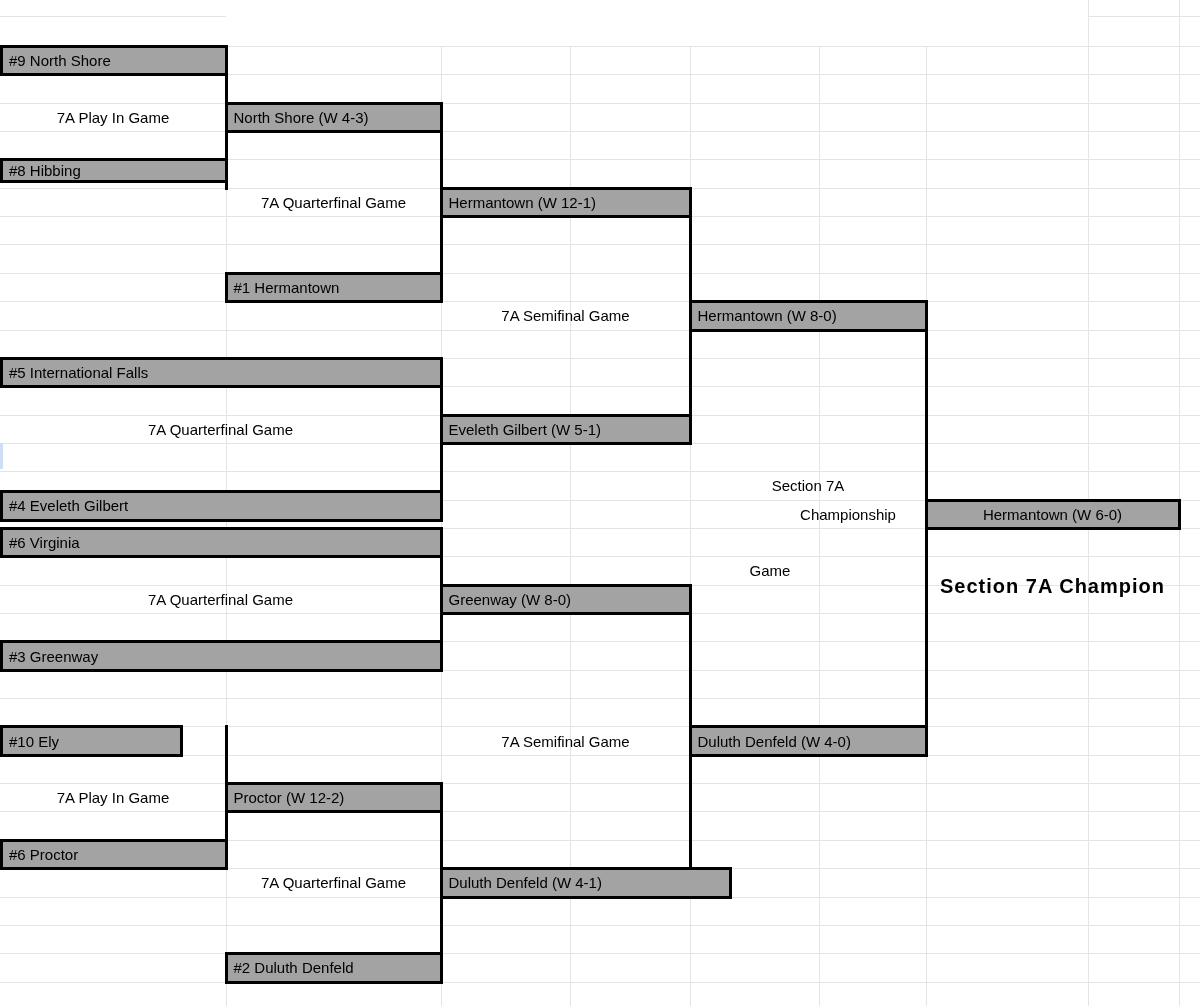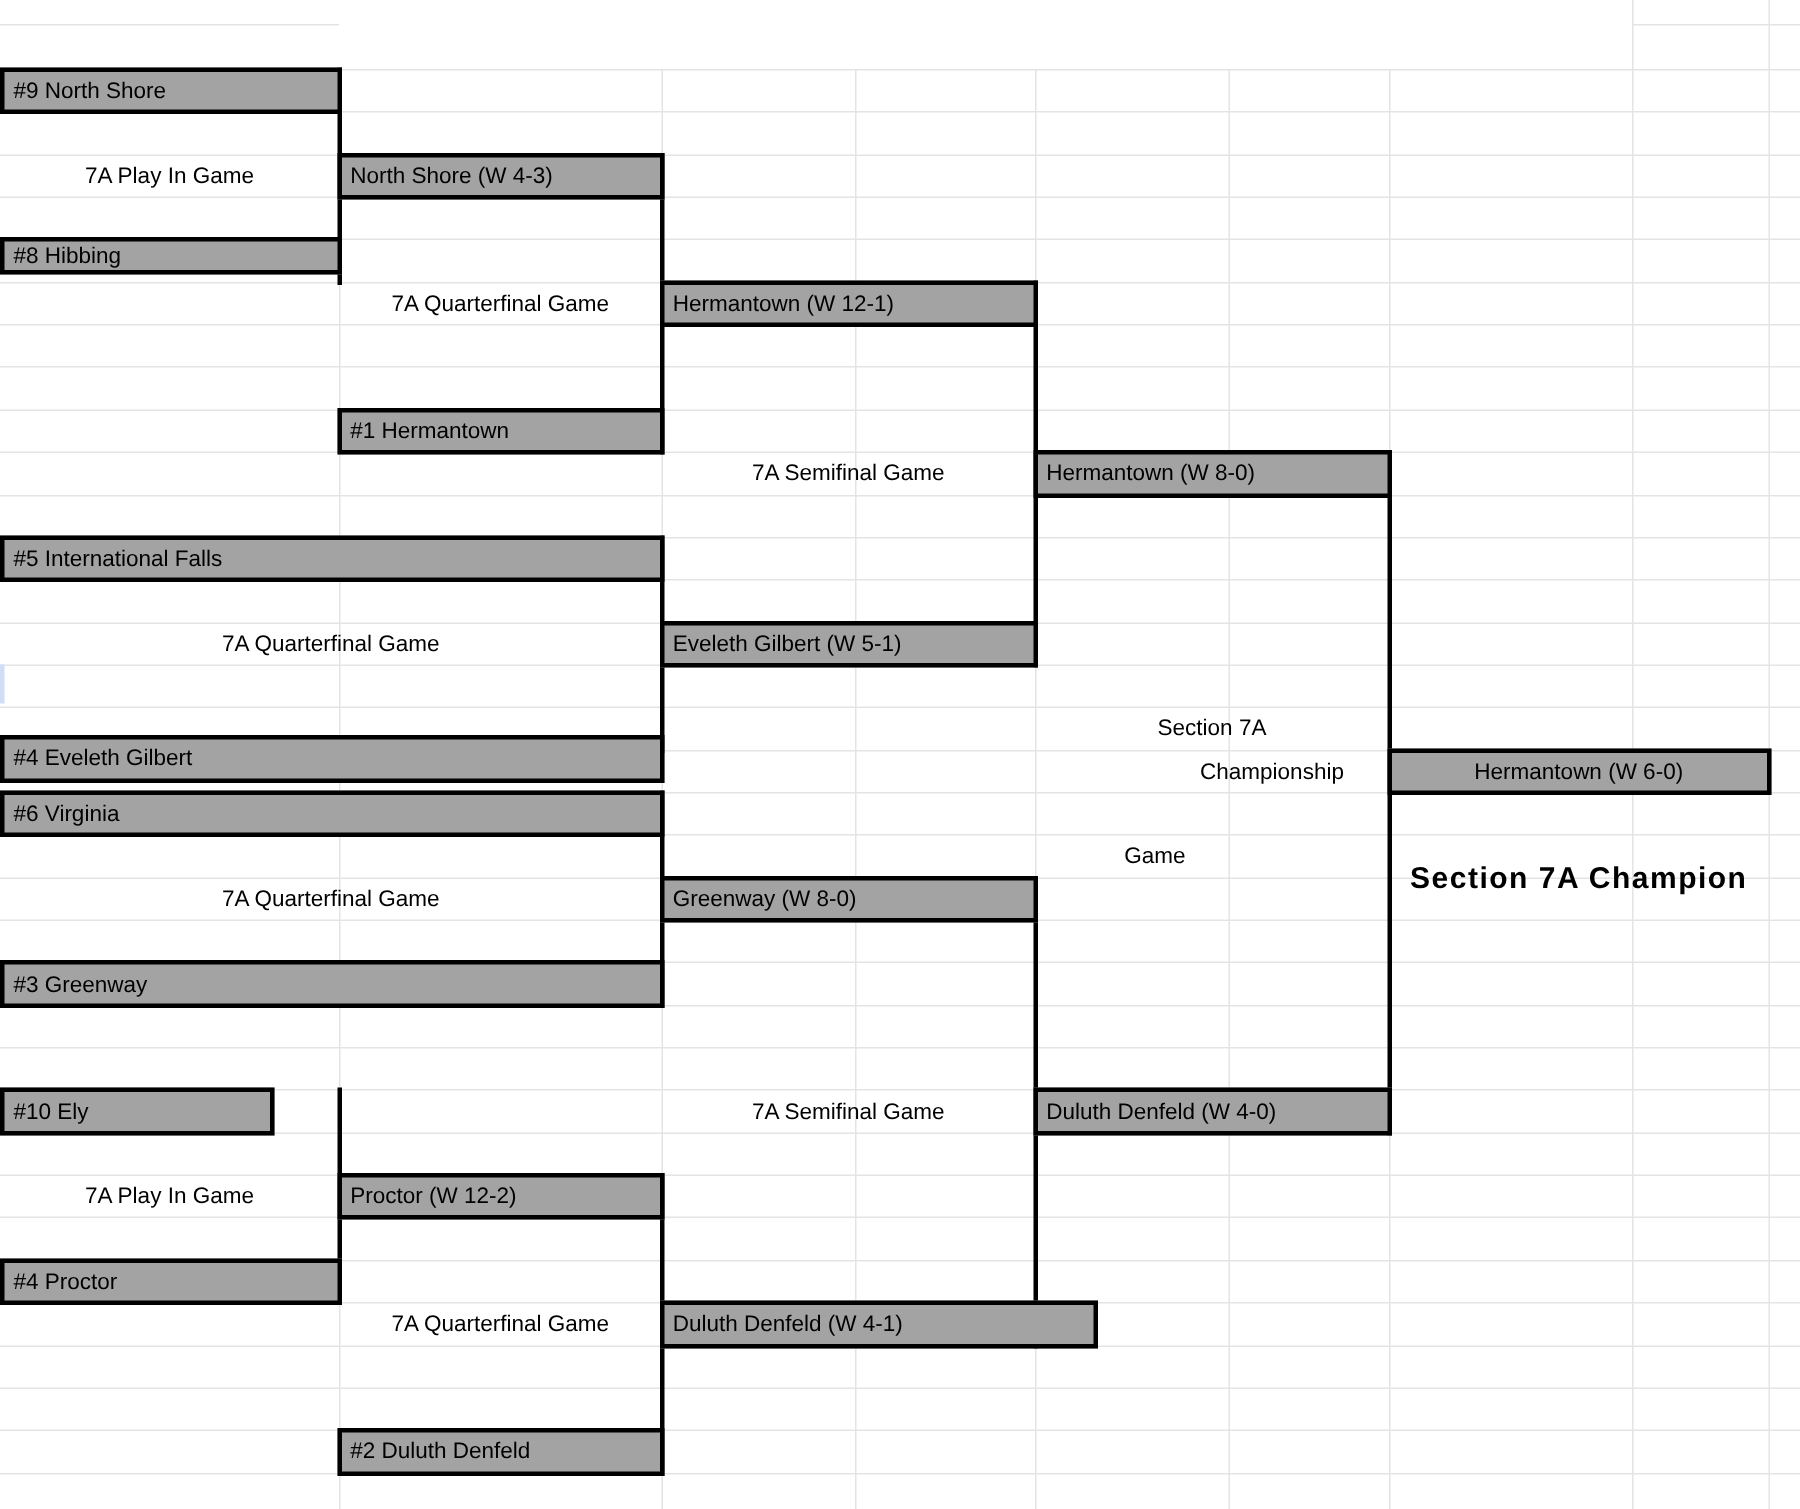--- a/index.html
+++ b/index.html
@@ -112,20 +112,20 @@
   <div class="tbox" style="left:0;top:356.9px;width:442.5px;height:31.4px;">#5 International Falls</div>
   <div class="tbox" style="left:439.5px;top:413.6px;width:252px;height:31.4px;">Eveleth Gilbert (W 5-1)</div>
   <div class="tbox" style="left:0;top:470.3px;width:442.5px;height:31.4px;margin-top:20px;">#4 Eveleth Gilbert</div>
   <div class="tbox center" style="left:924.5px;top:498.6px;width:256px;height:31.4px;">Hermantown (W 6-0)</div>
   <div class="tbox" style="left:0;top:527px;width:442.5px;height:31.4px;">#6 Virginia</div>
   <div class="tbox" style="left:439.5px;top:583.7px;width:252px;height:31.4px;">Greenway (W 8-0)</div>
   <div class="tbox" style="left:0;top:640.4px;width:442.5px;height:31.4px;">#3 Greenway</div>
   <div class="tbox" style="left:0;top:725.4px;width:183px;height:31.4px;text-align:right;">#10 Ely</div>
   <div class="tbox" style="left:688.5px;top:725.4px;width:239px;height:31.4px;">Duluth Denfeld (W 4-0)</div>
   <div class="tbox" style="left:224.5px;top:782.1px;width:218px;height:31.4px;">Proctor (W 12-2)</div>
-  <div class="tbox" style="left:0;top:838.8px;width:227.5px;height:31.4px;">#4 Proctor</div>
+  <div class="tbox" style="left:0;top:838.8px;width:227.5px;height:31.4px;">#6 Proctor</div>
   <div class="tbox" style="left:439.5px;top:867.2px;width:292px;height:31.4px;">Duluth Denfeld (W 4-1)</div>
   <div class="tbox" style="left:224.5px;top:952.2px;width:218px;height:31.4px;">#2 Duluth Denfeld</div>
 
 
   <div class="sliver"></div>
 
 </div>
 
 </body></html>

